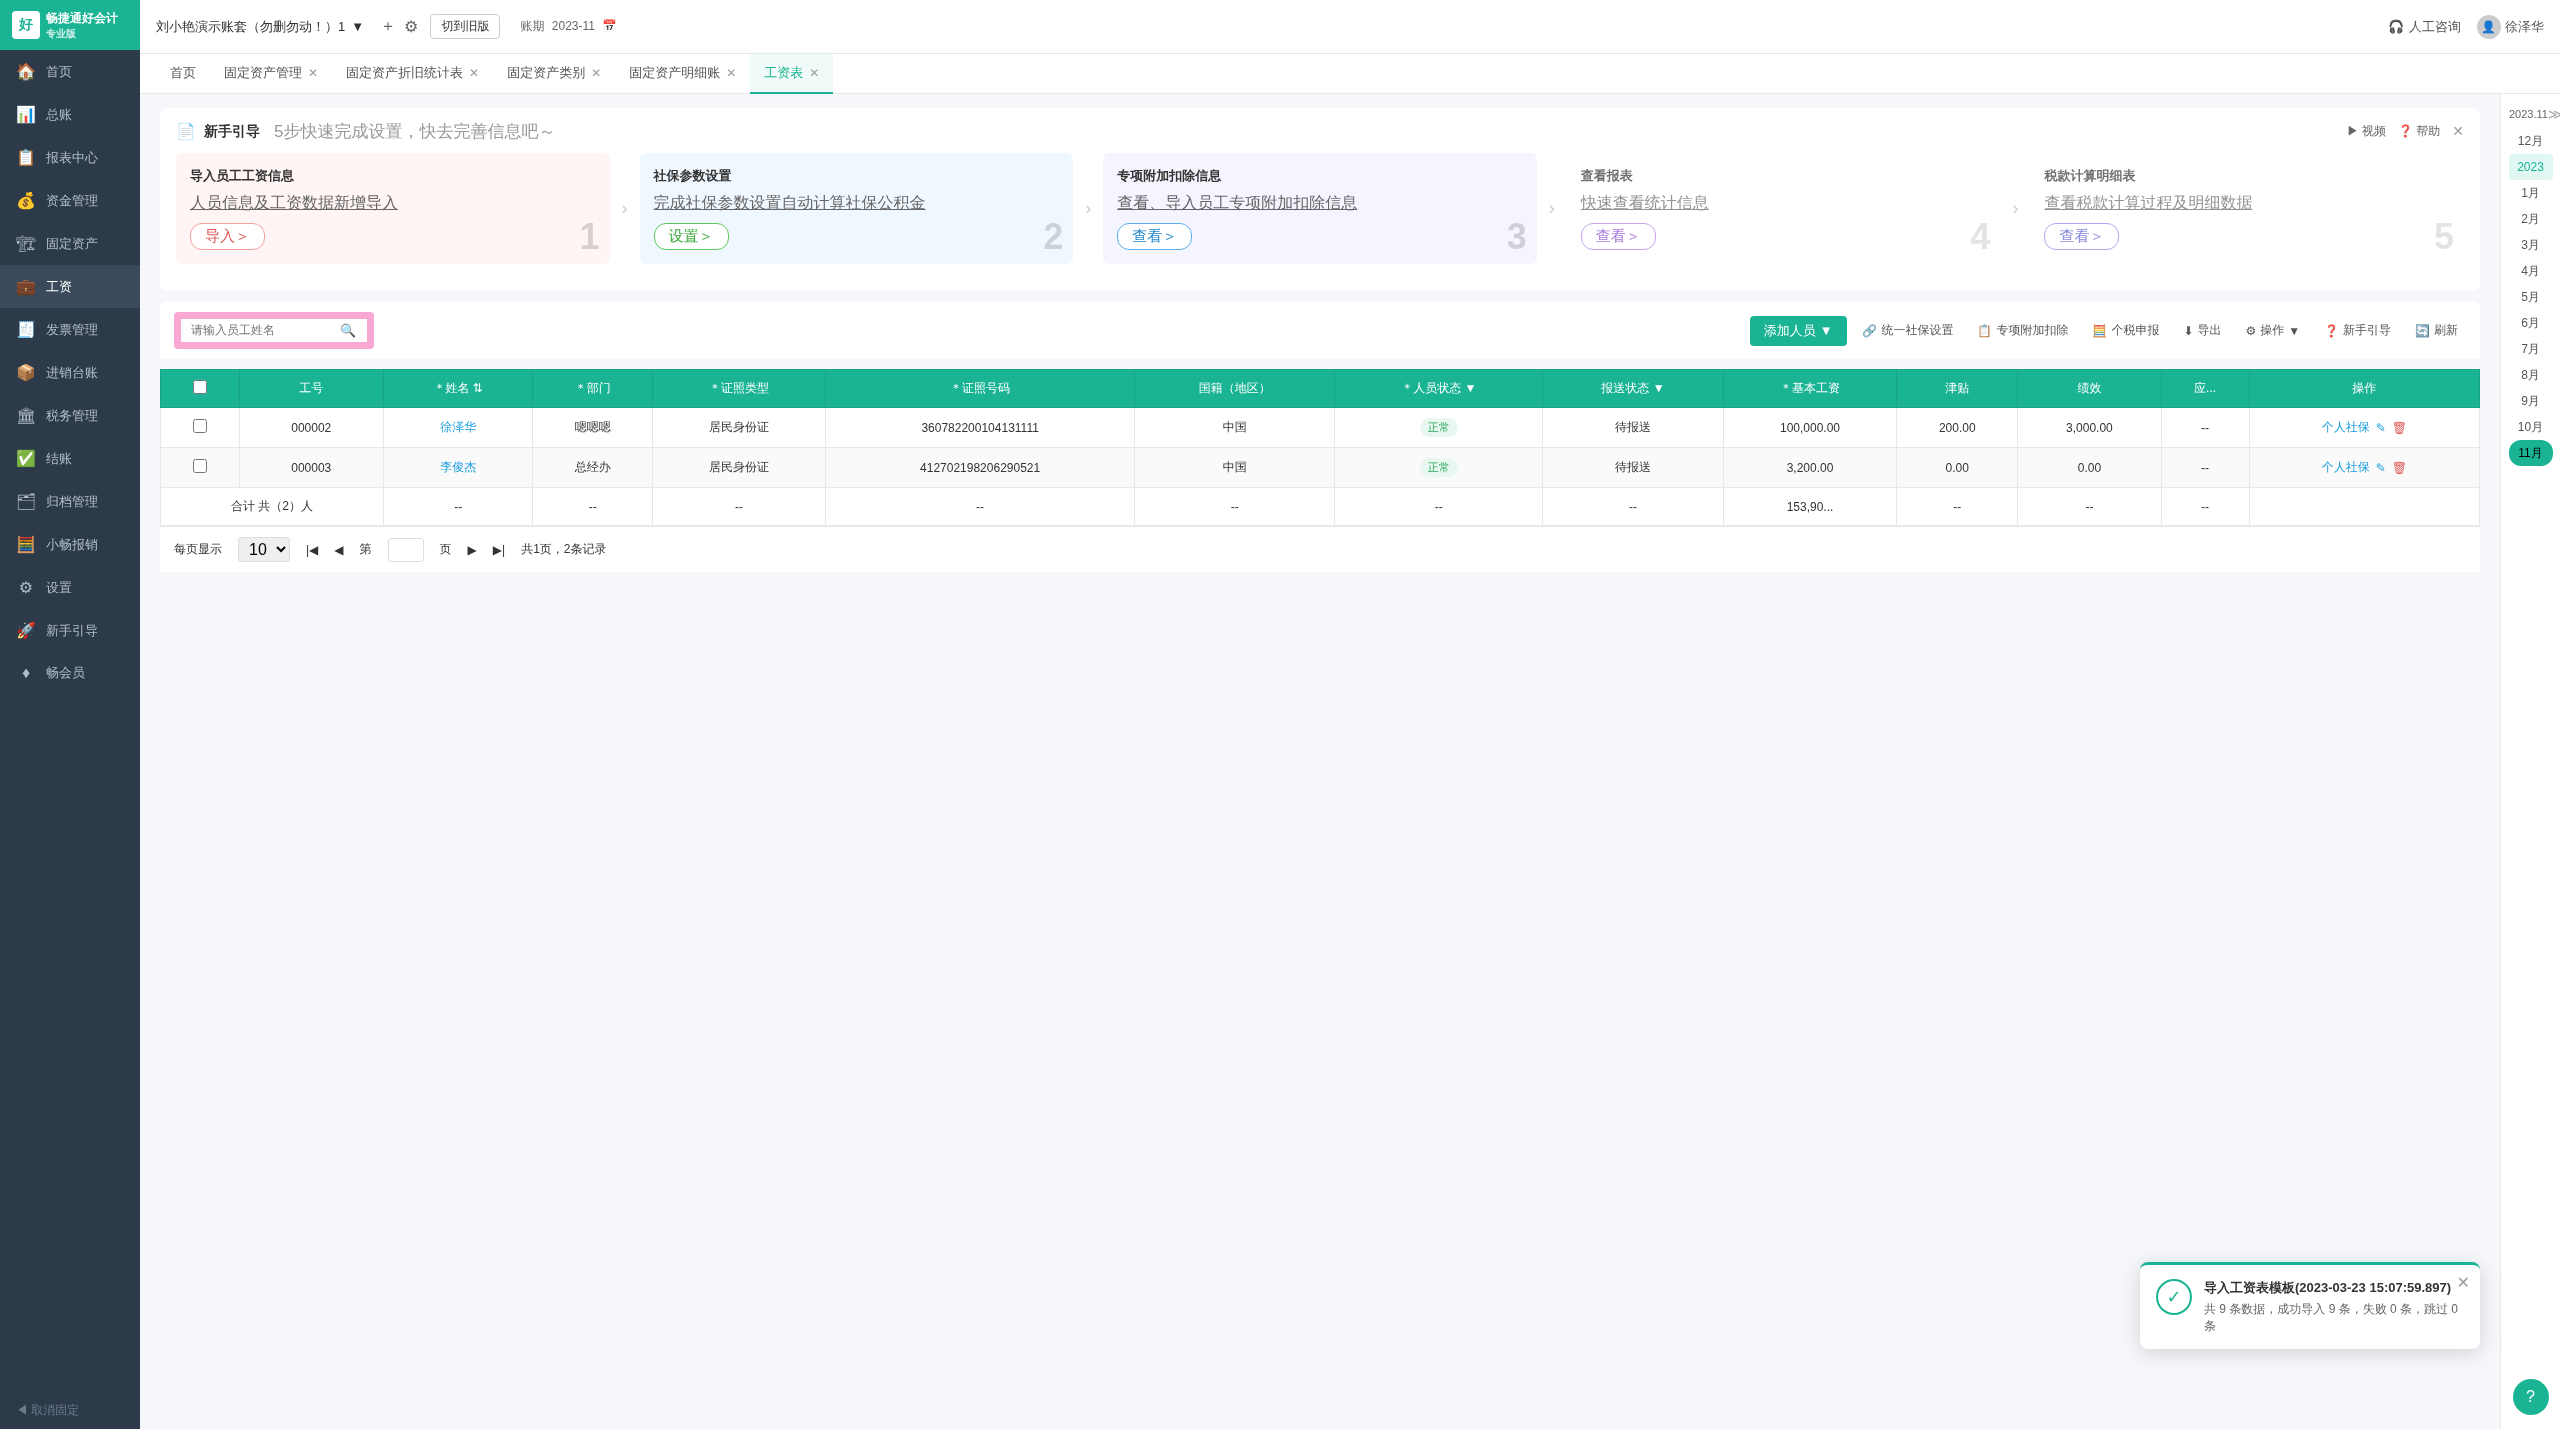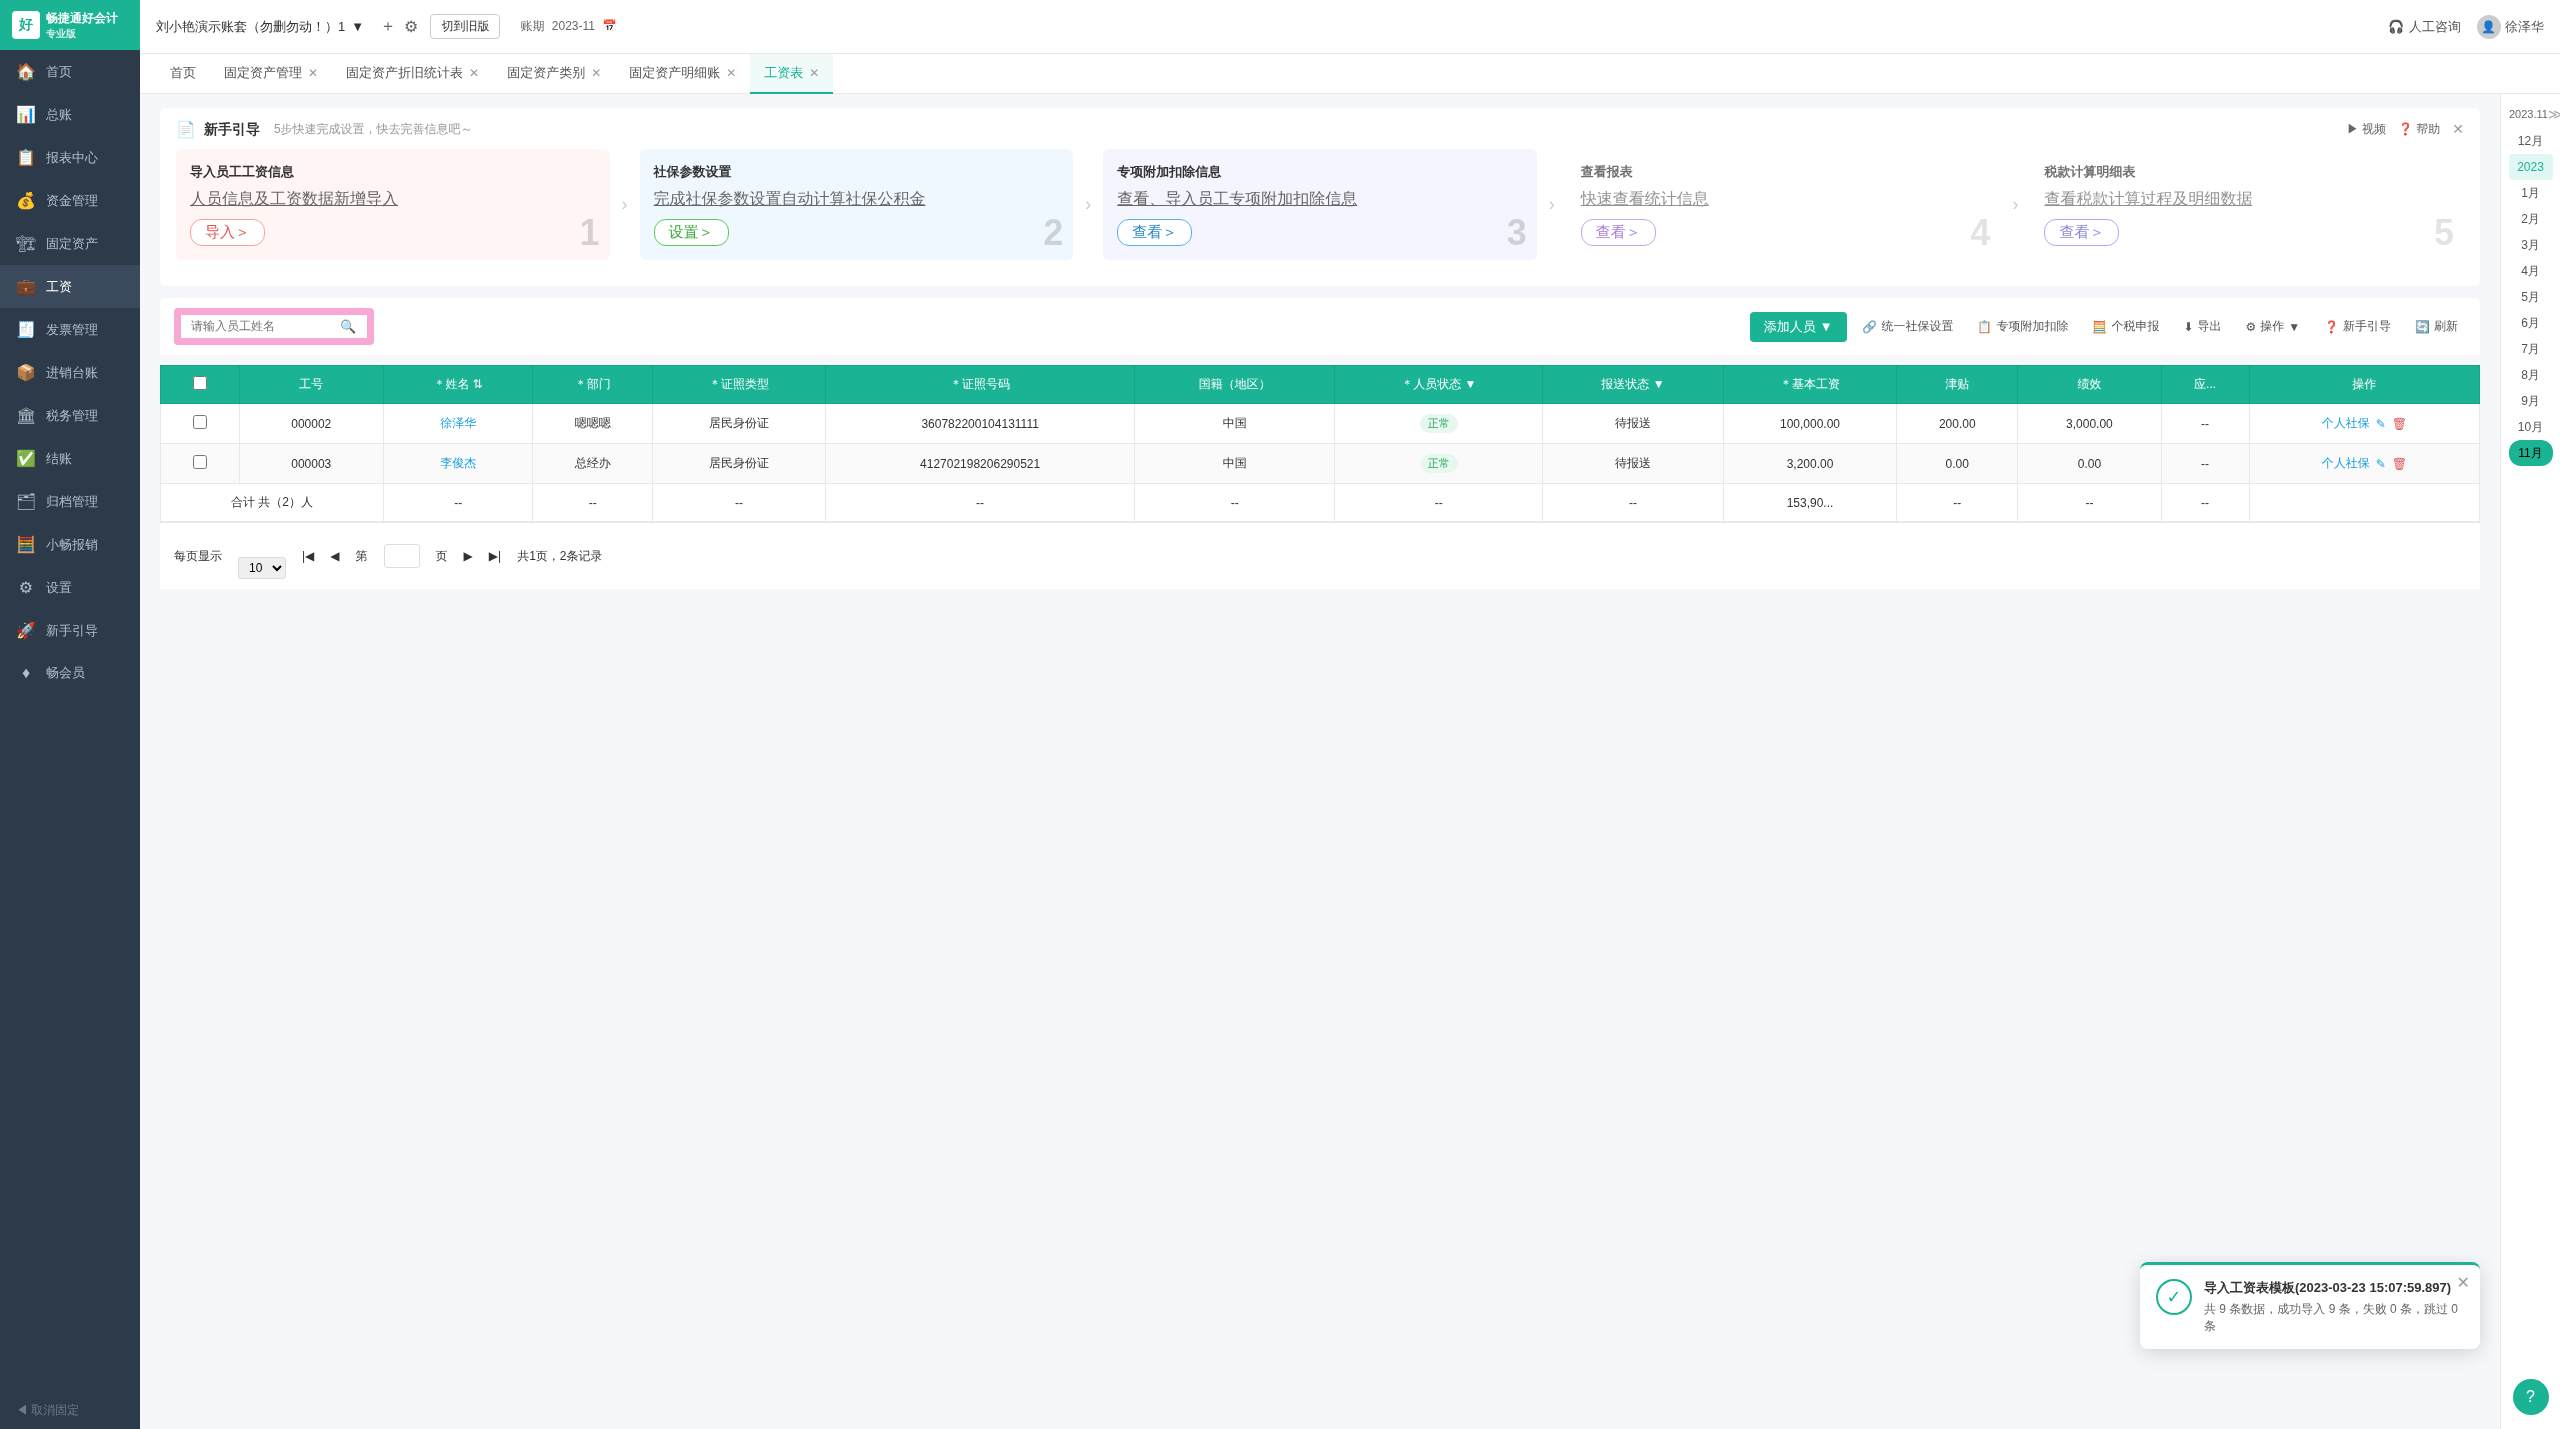--- a/index.html
+++ b/index.html
@@ -473,21 +473,21 @@
     </div>
   </div>
 
   <div class="content">
     <div class="page-main">
 
       <div style="background:white;border-radius:6px;padding:12px 16px;margin-bottom:12px;">
         <div class="guide-header">
           <span style="font-size:16px;">📄</span>
           <span style="font-size:14px;font-weight:bold;color:#333;">新手引导</span>
-          <span style="font-size:12px;color:#999;margin-left:6px;">5步快速完成设置，快去完善信息吧～</span>
+          <span style="font-size:17px;color:#999;margin-left:6px;">5步快速完成设置，快去完善信息吧～</span>
           <div class="guide-links">
             <span>▶ <span>视频</span></span>
             <span>❓ <span>帮助</span></span>
             <span style="font-size:14px;color:#999;">✕</span>
           </div>
         </div>
 
         <div class="steps-row">
 
           <div class="step-card">
@@ -660,21 +660,21 @@
               <td>--</td>
               <td>--</td>
               <td></td>
             </tr>
           </tfoot>
         </table>
       </div>
 
       <div class="table-footer">
         <span>每页显示</span>
-        <select style="border:1px solid #ddd;border-radius:3px;padding:2px 6px;font-size:12px;margin-top:24px;">
+        <select style="border:1px solid #ddd;border-radius:3px;padding:2px 6px;font-size:16px;">
           <option>10</option>
           <option>20</option>
           <option>50</option>
         </select>
         <span style="cursor:pointer;">|◀</span>
         <span style="cursor:pointer;">◀</span>
         <span>第</span>
         <input type="text" class="page-input" style="">
         <span>页</span>
         <span style="cursor:pointer;">▶</span>

